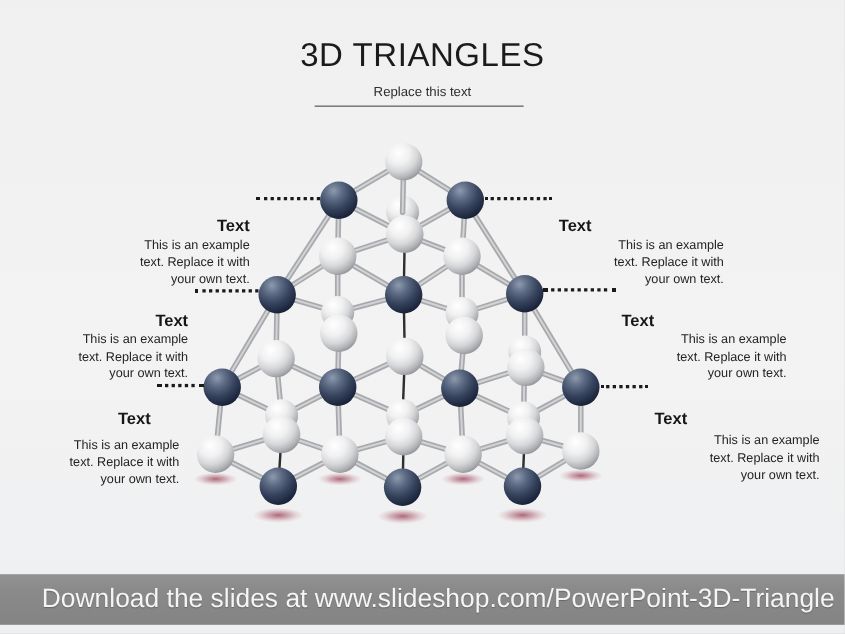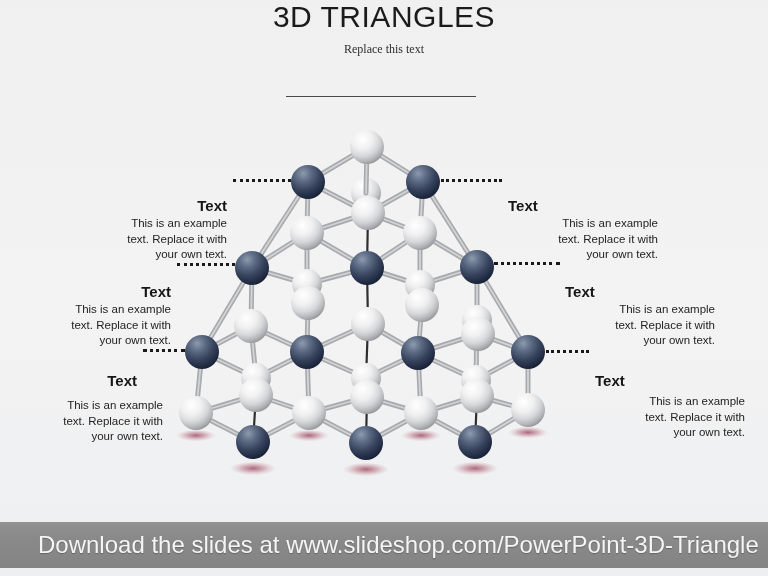--- a/index.html
+++ b/index.html
@@ -3,22 +3,22 @@
 <meta charset="utf-8">
 <style>
   html,body{margin:0;padding:0;background:#ddd;}
   .slide{
     position:relative;width:768px;height:576px;overflow:hidden;
     background:linear-gradient(180deg,#f0f0f1 0%,#f3f3f4 55%,#eeeff0 100%);
     font-family:"Liberation Sans", sans-serif;
   }
   
   .title-wrap{position:absolute;left:0;top:0;width:768px;text-align:center;}
-  .title{margin:0;font-size:30px;font-weight:normal;letter-spacing:.5px;color:#1b1b1b;}
-  .subtitle{margin:0;padding-top:8px;font-size:12px;color:#2e2e2e;font-family:Liberation Serif, serif;}
+  .title{margin:0;padding-top:34px;font-size:30px;font-weight:normal;letter-spacing:.5px;color:#1b1b1b;}
+  .subtitle{margin:0;padding-top:8px;font-size:12px;color:#2e2e2e;}
   .divider{position:absolute;left:286px;top:96px;width:190px;height:0;border-top:1px solid #4a4a4a;}
   
   #pyramid-svg{position:absolute;left:0;top:0;width:768px;height:522px;}
   
   .label{position:absolute;width:150px;color:#232323;}
   .label.left{text-align:right;}
   .label.right{text-align:left;}
   .label-heading{font-size:15px;line-height:16px;font-weight:bold;margin-bottom:2px;color:#161616;margin-top:35px;}
   .label-line{font-size:11.5px;line-height:15.6px;text-align:right;}
   .l1{top:163px;right:541px;}

